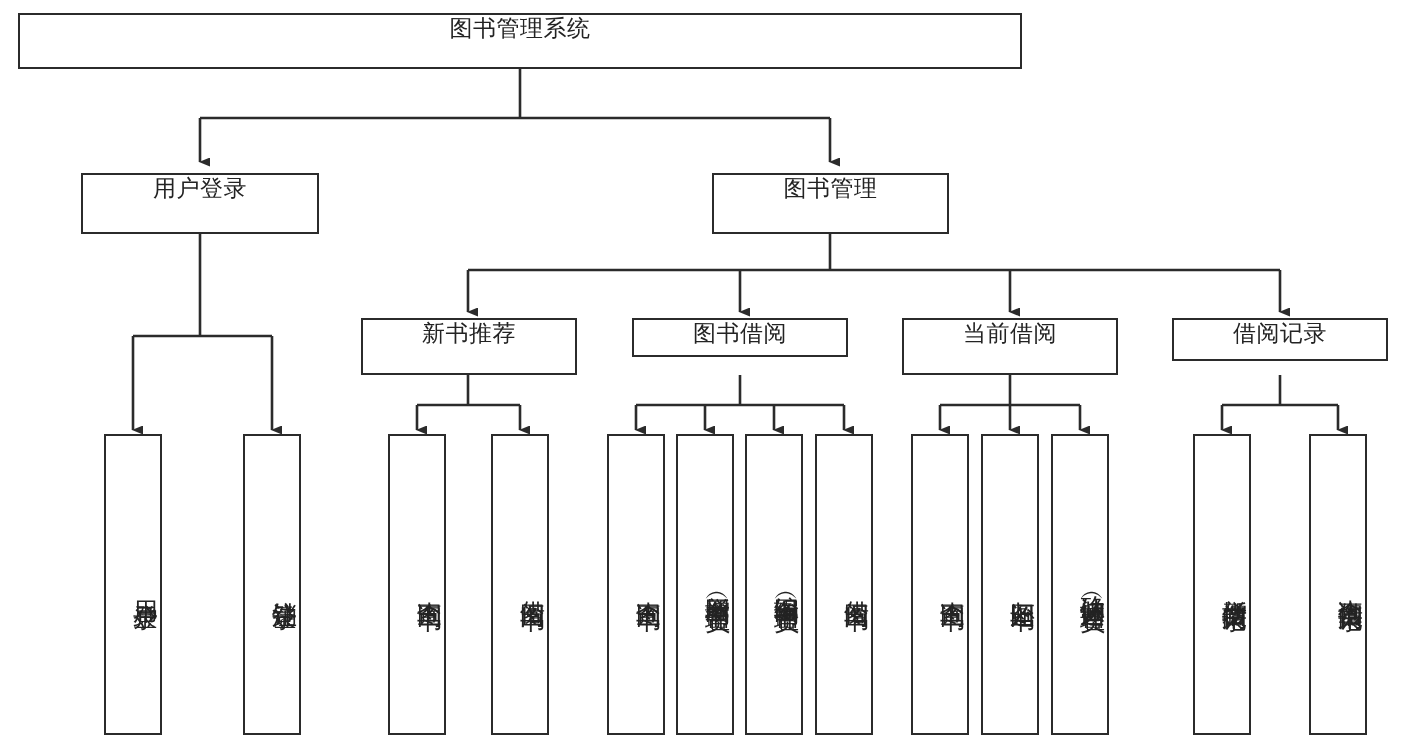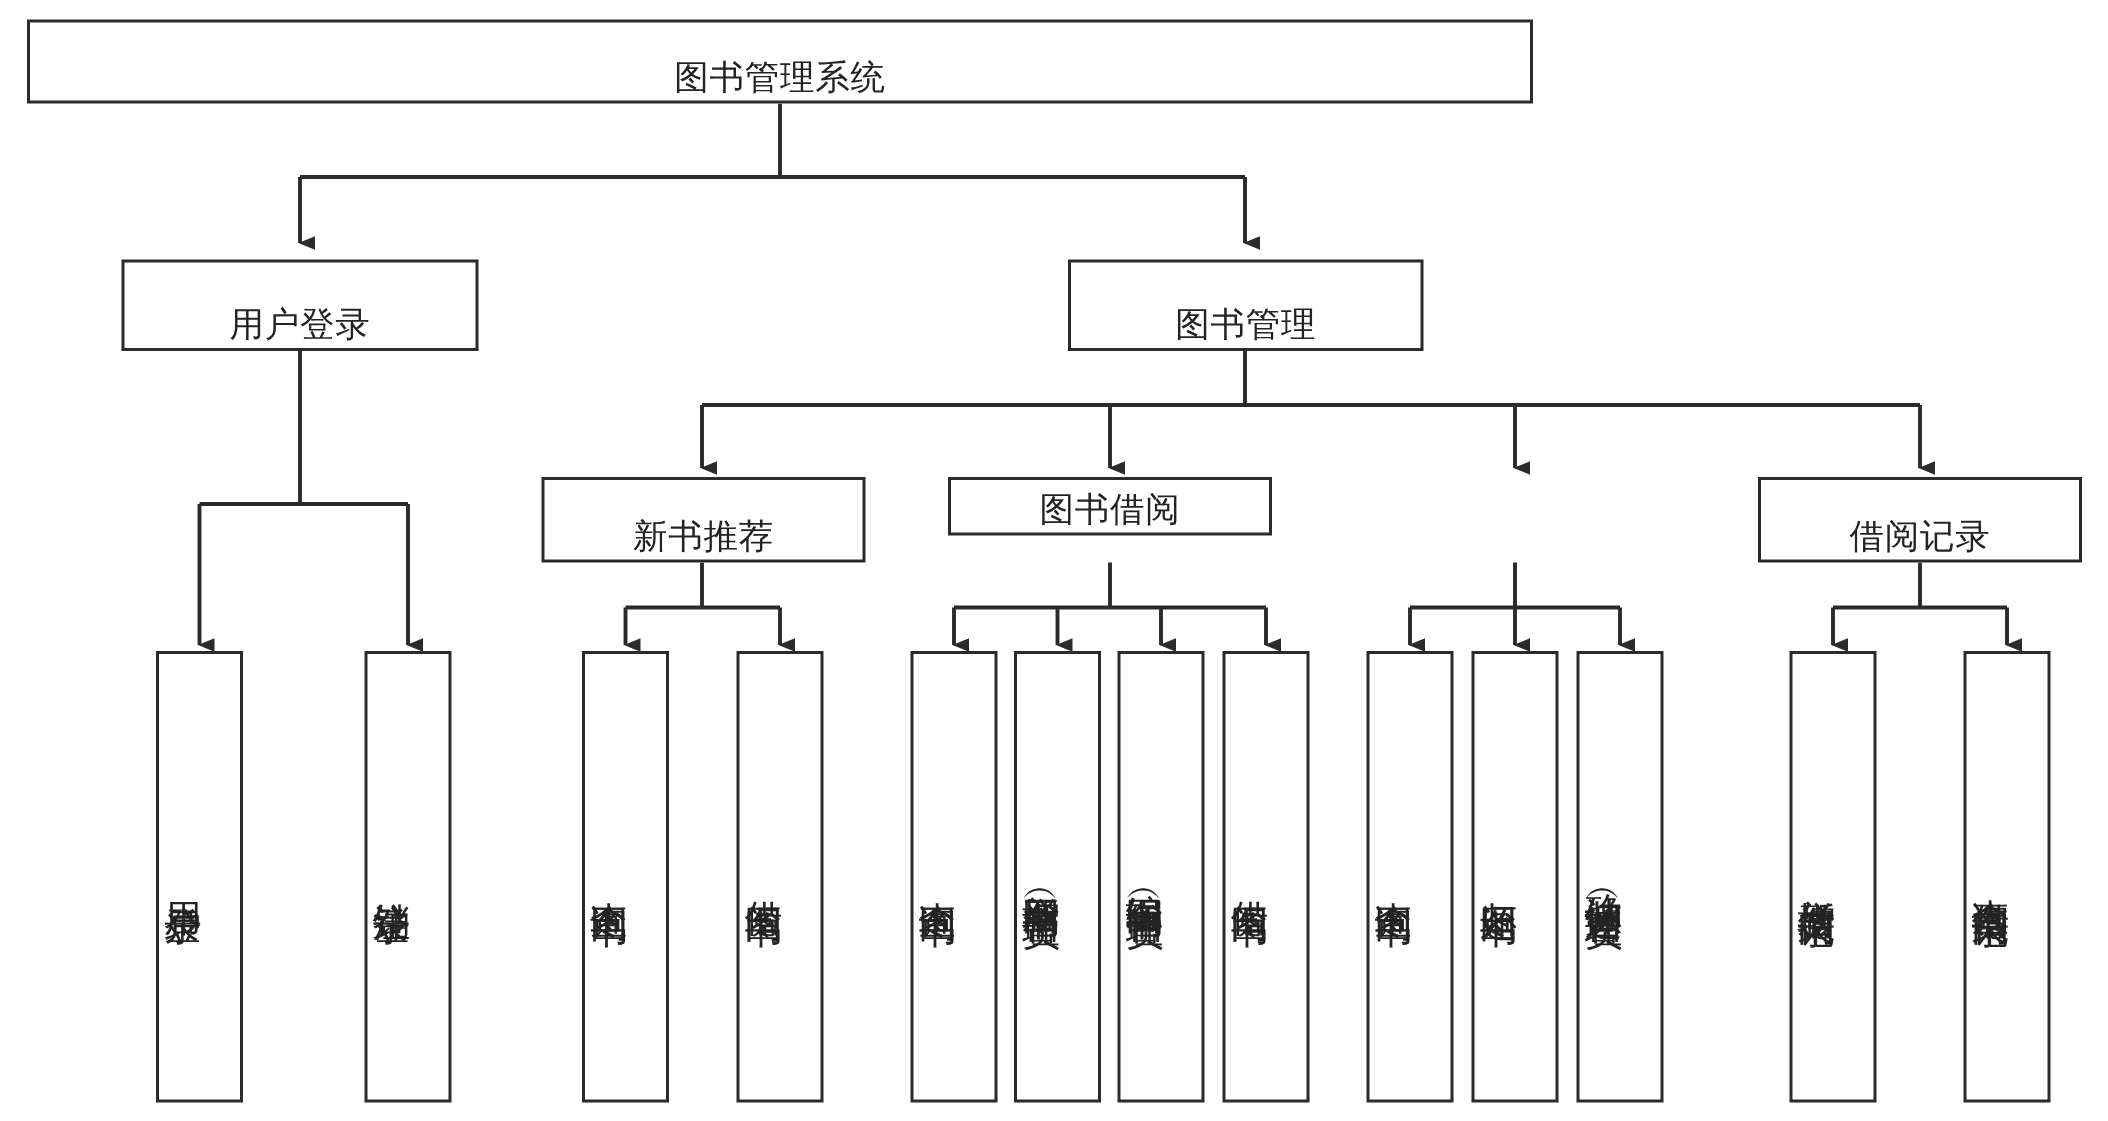--- a/index.html
+++ b/index.html
@@ -25,21 +25,21 @@
     width: 1405px;
     height: 747px;
     pointer-events: none;
   }
   .node {
     position: absolute;
     box-sizing: border-box;
     background: #ffffff;
     border: 2px solid #2b2b2b;
     display: flex;
-    align-items: flex-end;
+    align-items: flex-start;
     justify-content: center;
     color: #232323;
   }
   .node.horizontal {
     font-size: 23px;
     line-height: 1.2;
     letter-spacing: 0.5px;
     white-space: nowrap;
   }
   .node.vertical {
@@ -137,22 +137,25 @@
   </div>
 
   <div class="node horizontal" style="left:361px; top:318px; width:216px; height:57px;">
     <span class="node-label">新书推荐</span>
   </div>
 
   <div class="node horizontal" style="left:632px; top:318px; width:216px; height:39px;">
     <span class="node-label">图书借阅</span>
   </div>
 
-
-  <div class="node horizontal" style="left:1172px; top:318px; width:216px; height:57px;">
+  <div class="node horizontal" style="left:902px; top:318px; width:216px; height:57px;">
+    <span class="node-label">当前借阅</span>
+  </div>
+
+  <div class="node horizontal" style="left:1172px; top:318px; width:216px; height:43px;">
     <span class="node-label">借阅记录</span>
   </div>
 
   <div class="node vertical" style="left:104px; top:434px; width:58px; height:301px;">
     <span class="node-label">用户登录</span>
   </div>
 
   <div class="node vertical" style="left:243px; top:434px; width:58px; height:301px;">
     <span class="node-label">注销登录</span>
   </div>

